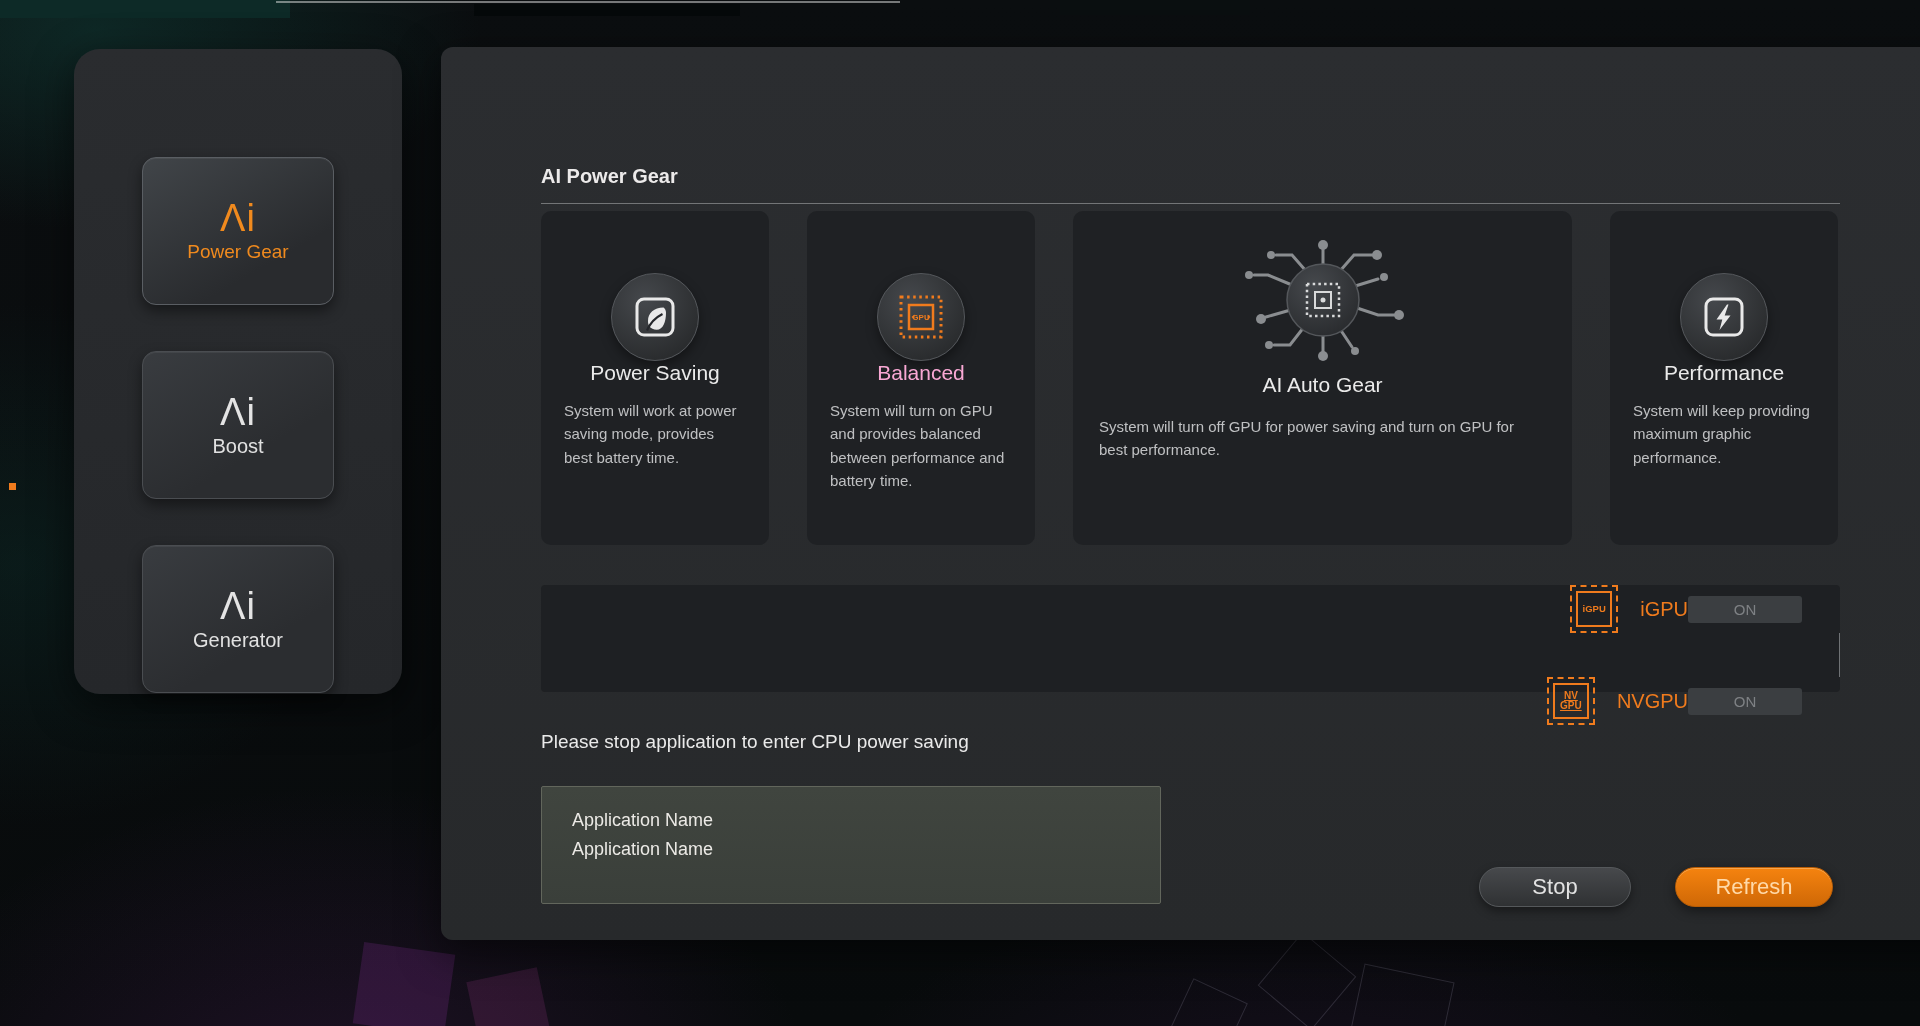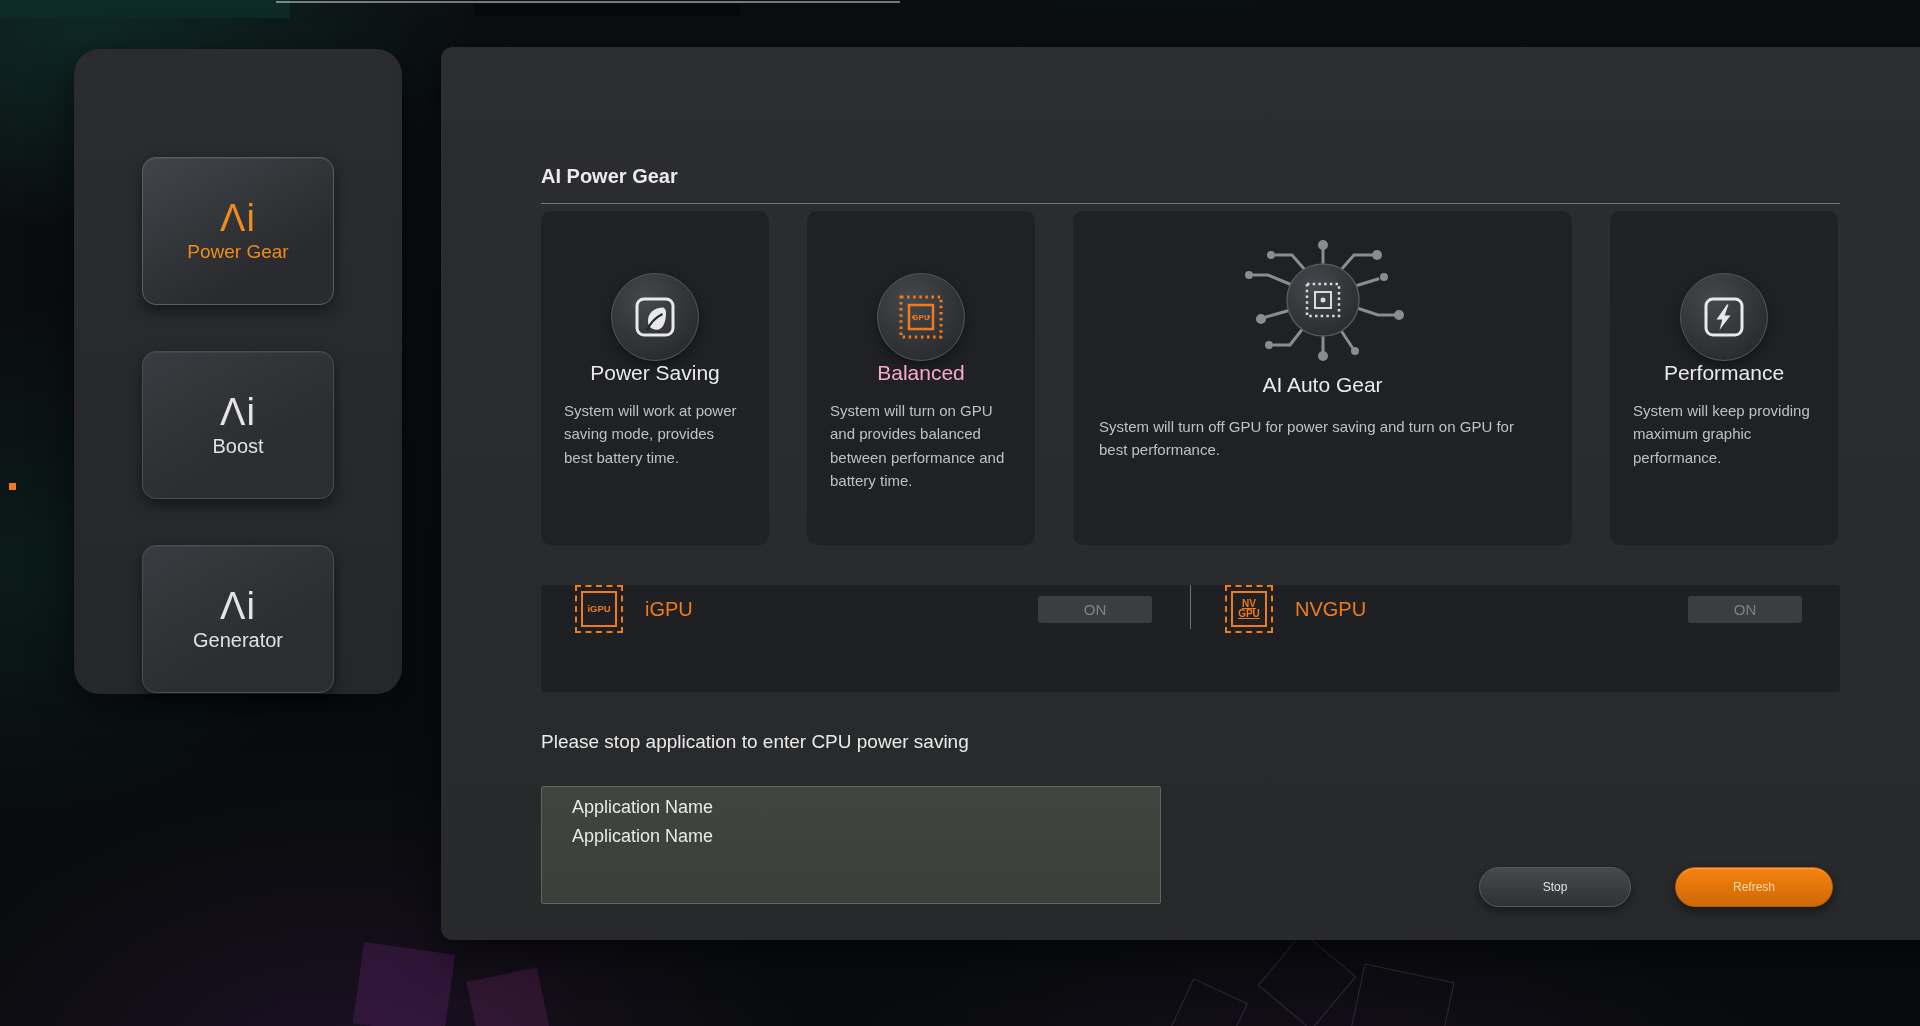--- a/index.html
+++ b/index.html
@@ -83,21 +83,21 @@
   .card-title { text-align:center; font-size:21px; color:#eaeaea; }
   .card-title.selected { color:#f9a8d4; }
   .card-desc { margin-top:14px; font-size:15px; line-height:1.55; color:#bfc0c2; }
   .autogear-wrap { margin-top:24px; display:flex; justify-content:center; }
   .card.wide .card-title { margin-top:2px; }
   .card.wide .card-desc { margin-top:18px; font-size:15px; }
 
   
   .gpu-strip {
     position:absolute; left:100px; top:538px; width:1299px; height:107px;
-    background:#1e2023; border-radius:4px; display:flex; align-items:flex-start;
+    background:#1e2023; border-radius:4px; display:flex; align-items:flex-end;flex-direction:column;
   }
   .gpu-half { flex:1; display:flex; align-items:center; padding:0 38px 0 34px; }
   .chip-outer { width:48px; height:48px; border:2px dashed #f07b1d; padding:4px; flex:none; }
   .chip-inner {
     width:100%; height:100%; border:2px solid #f07b1d;
     display:flex; flex-direction:column; align-items:center; justify-content:center;
     font-size:9.5px; font-weight:bold; color:#f07b1d; line-height:1.05;
   }
   .chip-inner.two { font-size:10px;text-decoration:underline; }
   .gpu-label { margin-left:22px; font-size:20px; color:#f07b1d; }
@@ -106,26 +106,26 @@
     display:flex; align-items:center; justify-content:center;
     font-size:15px; color:#7e8184; cursor:pointer;
   }
   .v-divider { width:1px; height:44px; background:#6f7275; flex:none; }
 
   
   .notice { position:absolute; left:100px; top:684px; font-size:19px; color:#eaeaea; }
   .app-list {
     position:absolute; left:100px; top:739px; width:620px; height:118px;
     background:linear-gradient(#40453f,#3a3f3a);
-    border:1px solid #62665c; border-radius:2px; padding:6px 0 0 30px;
+    border:1px solid #62665c; border-radius:2px; padding:19px 0 0 30px;
   }
   .app-row { font-size:18px; line-height:29px; color:#eceae6; cursor:pointer; }
   .btn {
     position:absolute; top:820px; height:40px; border-radius:20px; cursor:pointer;
-    display:flex; align-items:center; justify-content:center; font-size:12px;
+    display:flex; align-items:center; justify-content:center; font-size:22px;
   }
   .btn-stop {
     left:1038px; width:152px; color:#e2e2e2;
     background:linear-gradient(#47494c,#2f3133); border:1px solid #55585b;
     box-shadow:0 4px 10px rgba(0,0,0,.4);
   }
   .btn-refresh {
     left:1234px; width:158px; color:#ffd9a8;
     background:linear-gradient(#f5830f,#cf6806); border:1px solid #b85c04;
     box-shadow:0 4px 12px rgba(0,0,0,.45), inset 0 1px 0 rgba(255,230,190,.35);

